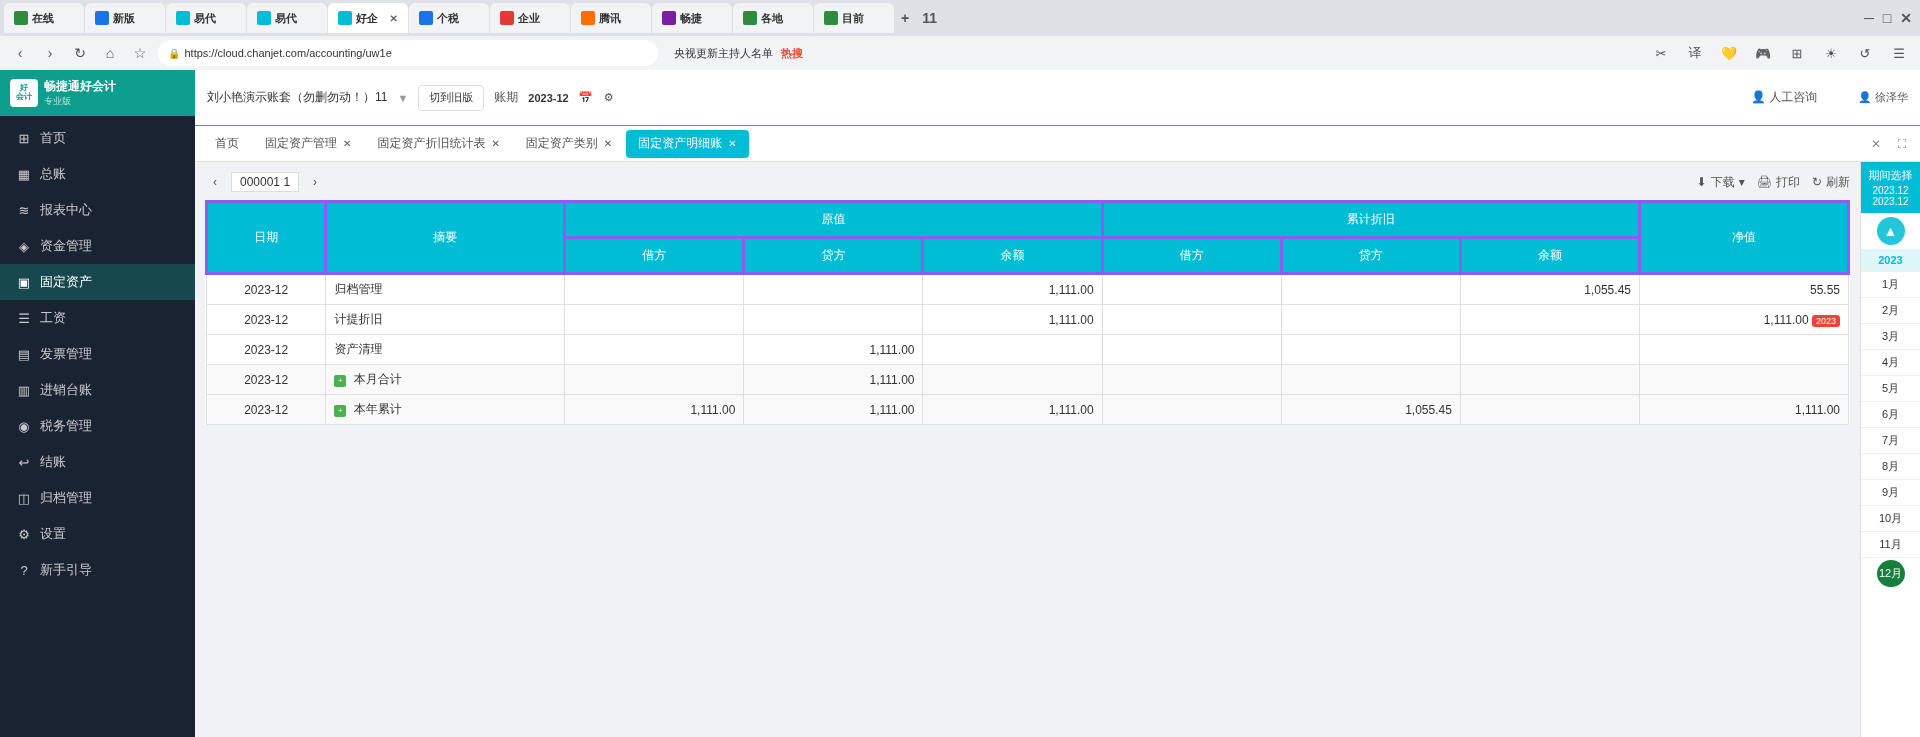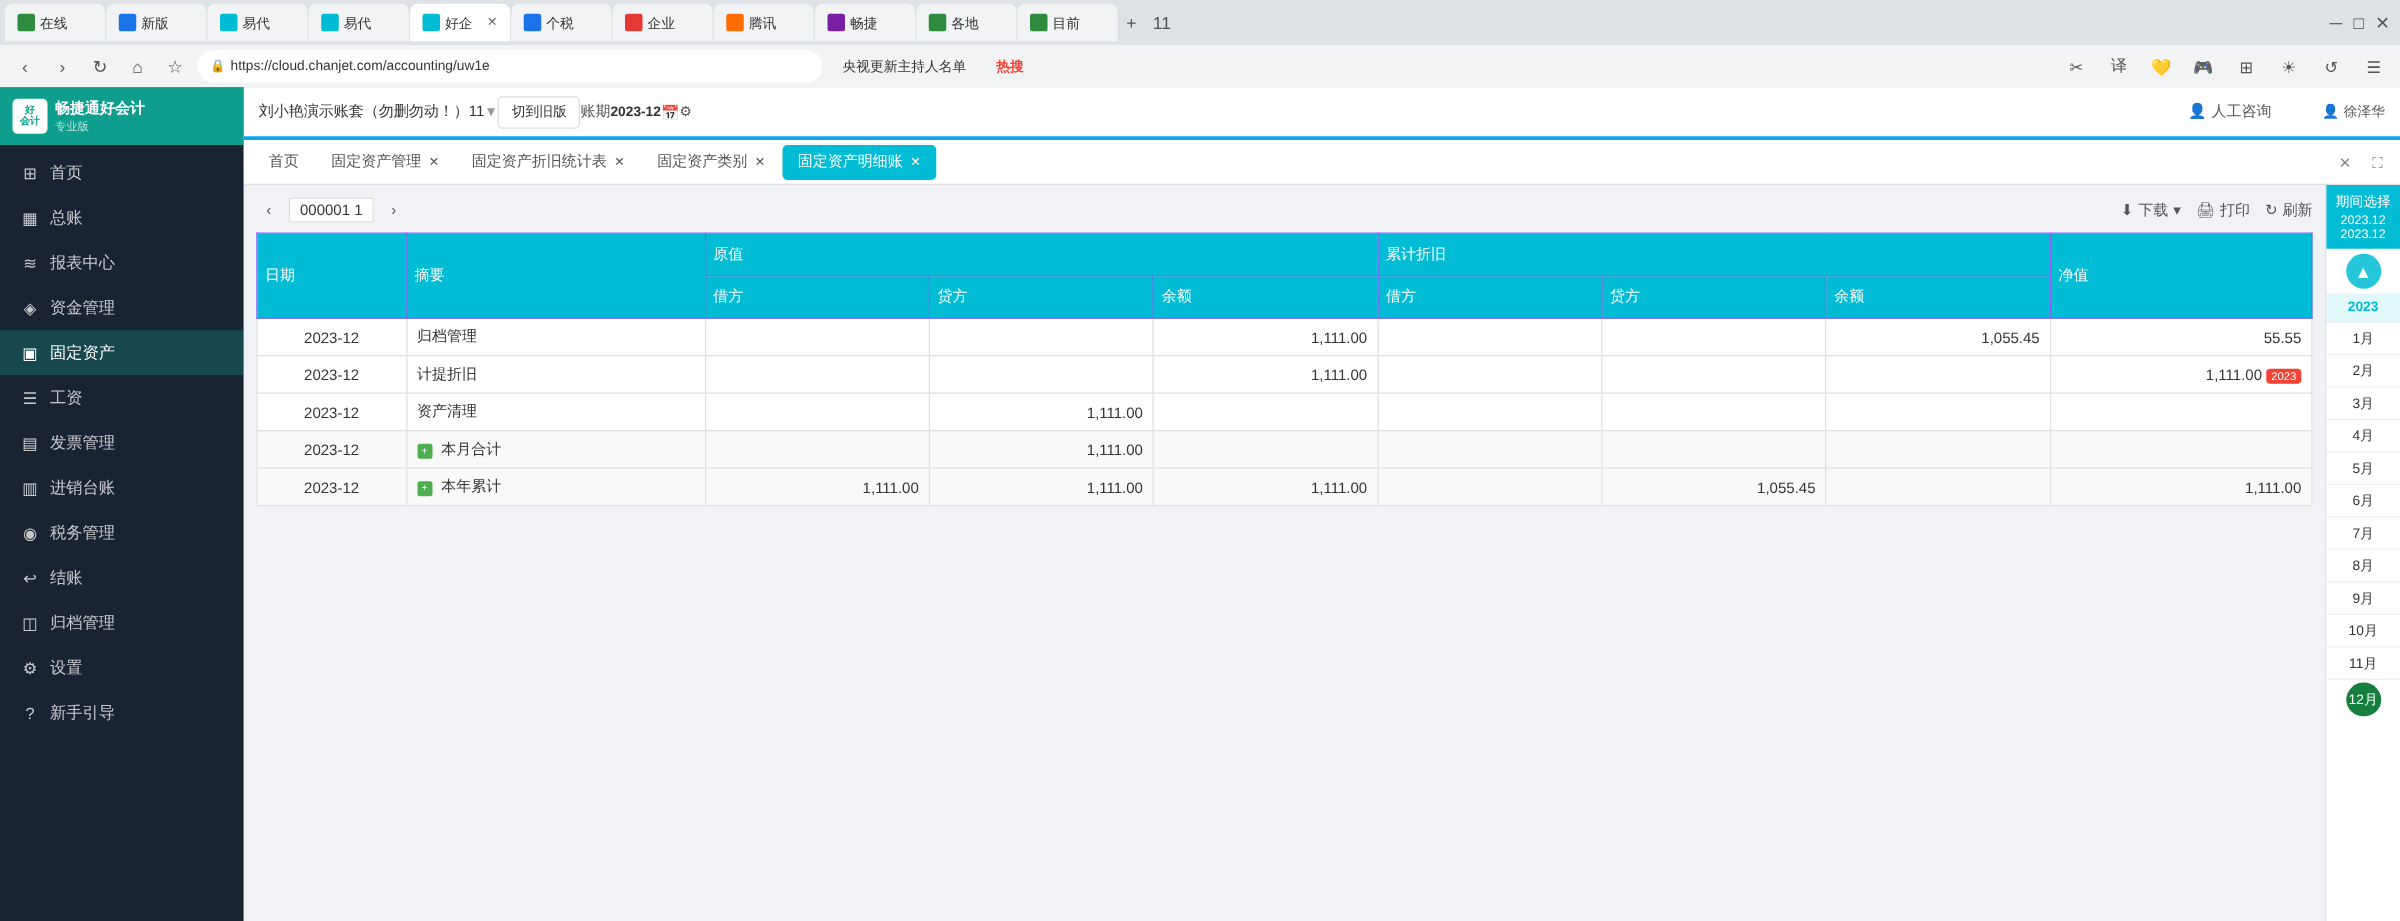--- a/index.html
+++ b/index.html
@@ -1,36 +1,36 @@
 <!DOCTYPE html>
 <html><head>
   <meta charset="utf-8">
   <style>
     * { margin: 0; padding: 0; box-sizing: border-box; }
     body { font-family: 'Microsoft YaHei', Arial, sans-serif; font-size: 12px; background: #f0f2f5; width: 1920px; height: 737px; overflow: hidden; }
 
     
     .browser-chrome { background: #dee1e6; height: 70px; }
-    .tab-bar { display: flex; align-items: center; height: 36px; background: #dee1e6; padding: 0 4px; gap: 1px; }
+    .tab-bar { display: flex; align-items: center; height: 36px; background: #dee1e6; padding: 0 4px; gap: 1px; font-weight: bold; }
     .browser-tab { display: flex; align-items: center; height: 30px; padding: 0 10px; background: #f1f3f4; border-radius: 6px 6px 0 0; font-size: 11px; color: #333; gap: 4px; min-width: 80px; max-width: 140px; cursor: pointer; }
     .browser-tab.active { background: #fff; }
     .browser-tab .tab-close { color: #666; font-size: 10px; margin-left: auto; cursor: pointer; }
     .browser-tab .tab-icon { width: 14px; height: 14px; border-radius: 2px; flex-shrink: 0; }
     .tab-icon-green { background: #2d8c3e; }
     .tab-icon-blue { background: #1a73e8; }
     .tab-icon-teal { background: #00bcd4; }
     .tab-icon-red { background: #e53935; }
     .tab-icon-orange { background: #ff6d00; }
     .tab-icon-purple { background: #7b1fa2; }
 
     .address-bar-row { display: flex; align-items: center; height: 34px; background: #f1f3f4; padding: 0 8px; gap: 6px; }
     .nav-btn { width: 24px; height: 24px; display: flex; align-items: center; justify-content: center; cursor: pointer; color: #555; font-size: 14px; border-radius: 50%; }
     .address-box { flex: 1; max-width: 500px; height: 26px; background: #fff; border-radius: 13px; display: flex; align-items: center; padding: 0 10px; gap: 4px; font-size: 11px; color: #333; }
     .address-lock { color: #1a7f37; font-size: 10px; }
-    .search-area { display: flex; align-items: center; gap: 24px; margin-left: 10px; font-size: 11px; color: #333; }
+    .search-area { display: flex; align-items: center; gap: 8px; margin-left: 10px; font-size: 11px; color: #333; }
     .hot-search { color: #f44336; font-weight: bold; }
     .toolbar-icons { display: flex; align-items: center; gap: 8px; margin-left: auto; }
     .toolbar-icon { width: 26px; height: 26px; display: flex; align-items: center; justify-content: center; cursor: pointer; color: #555; font-size: 13px; }
 
     
     .app-layout { display: flex; height: calc(737px - 70px); }
 
     
     .sidebar { width: 195px; background: #1a2332; color: #fff; display: flex; flex-direction: column; flex-shrink: 0; }
     .sidebar-header { background: #0d9e8e; padding: 8px 10px; display: flex; align-items: center; gap: 6px; }
@@ -38,21 +38,21 @@
     .sidebar-logo-text { color: #0d9e8e; font-size: 8px; font-weight: bold; line-height: 1.1; text-align: center; }
     .sidebar-nav { flex: 1; overflow-y: auto; padding: 4px 0; }
     .sidebar-nav-item { display: flex; align-items: center; gap: 8px; padding: 9px 16px; cursor: pointer; color: rgba(255,255,255,0.75); font-size: 13px; }
     .sidebar-nav-item.active { background: rgba(13,158,142,0.3); color: #fff; }
     .nav-icon { width: 16px; height: 16px; display: flex; align-items: center; justify-content: center; font-size: 13px; }
 
     
     .main-content { flex: 1; display: flex; flex-direction: column; background: #f0f2f5; overflow: hidden; }
 
     
-    .top-bar { background: #fff; height: 42px; display: flex; align-items: center; padding: 0 12px; border-bottom: 3px solid #0ea5e9; }
+    .top-bar { background: #fff; height: 56px; display: flex; align-items: center; padding: 0 12px; border-bottom: 1px solid #0ea5e9; gap: 10px; }
     .top-bar-btn { height: 26px; padding: 0 10px; border: 1px solid #ddd; background: #fff; border-radius: 4px; font-size: 11px; cursor: pointer; color: #333; }
     .top-bar-actions { margin-left: auto; display: flex; align-items: center; gap: 10px; }
 
     
     .page-tabs { background: #fff; height: 36px; display: flex; align-items: center; padding: 0 8px; border-bottom: 1px solid #e0e0e0; gap: 2px; }
     .page-tab { height: 28px; padding: 0 12px; display: flex; align-items: center; gap: 4px; font-size: 12px; color: #555; cursor: pointer; border-radius: 4px; white-space: nowrap; }
     .page-tab.active { background: #00bcd4; color: #fff; border-radius: 4px; }
     .page-tab .tab-x { font-size: 10px; color: inherit; margin-left: 2px; }
     .tab-spacer { flex: 1; }
     .tab-window-controls { display: flex; gap: 6px; }
@@ -65,21 +65,21 @@
     
     .breadcrumb-row { display: flex; align-items: center; justify-content: space-between; margin-bottom: 8px; }
     .pagination-nav { display: flex; align-items: center; gap: 6px; }
     .page-nav-btn { width: 20px; height: 20px; display: flex; align-items: center; justify-content: center; cursor: pointer; color: #555; font-size: 12px; }
     .page-indicator { font-size: 12px; color: #333; padding: 2px 8px; border: 1px solid #ddd; background: #fff; }
     .action-btns { display: flex; align-items: center; gap: 12px; }
     .action-btn { display: flex; align-items: center; gap: 4px; font-size: 12px; color: #555; cursor: pointer; }
 
     
     .data-table { width: 100%; border-collapse: collapse; background: #fff; }
-    .data-table th { background: #00bcd4; color: #fff; padding: 8px 6px; text-align: left; font-size: 12px; font-weight: normal; border: 1px solid #8b5cf6; }
+    .data-table th { background: #00bcd4; color: #fff; padding: 8px 6px; text-align: center; font-size: 12px; font-weight: normal; border: 3px solid #8b5cf6; }
     .data-table td { padding: 6px 8px; text-align: right; font-size: 12px; color: #333; border: 1px solid #e0e0e0; }
     .data-table td.text-left { text-align: left; }
     .data-table td.text-center { text-align: center; }
     .data-table tr.summary td { background: #f9f9f9; }
     .row-icon { display: inline-block; width: 12px; height: 12px; background: #4caf50; border-radius: 2px; margin-right: 4px; font-size: 8px; color: #fff; text-align: center; line-height: 12px; }
 
     
     .period-panel { width: 60px; background: #fff; border-left: 1px solid #e0e0e0; display: flex; flex-direction: column; overflow-y: auto; }
     .period-header { background: #00bcd4; color: #fff; text-align: center; padding: 6px 2px; font-size: 11px; writing-mode: horizontal-tb; }
     .period-item { padding: 5px 2px; text-align: center; font-size: 11px; color: #333; cursor: pointer; border-bottom: 1px solid #f0f0f0; }

